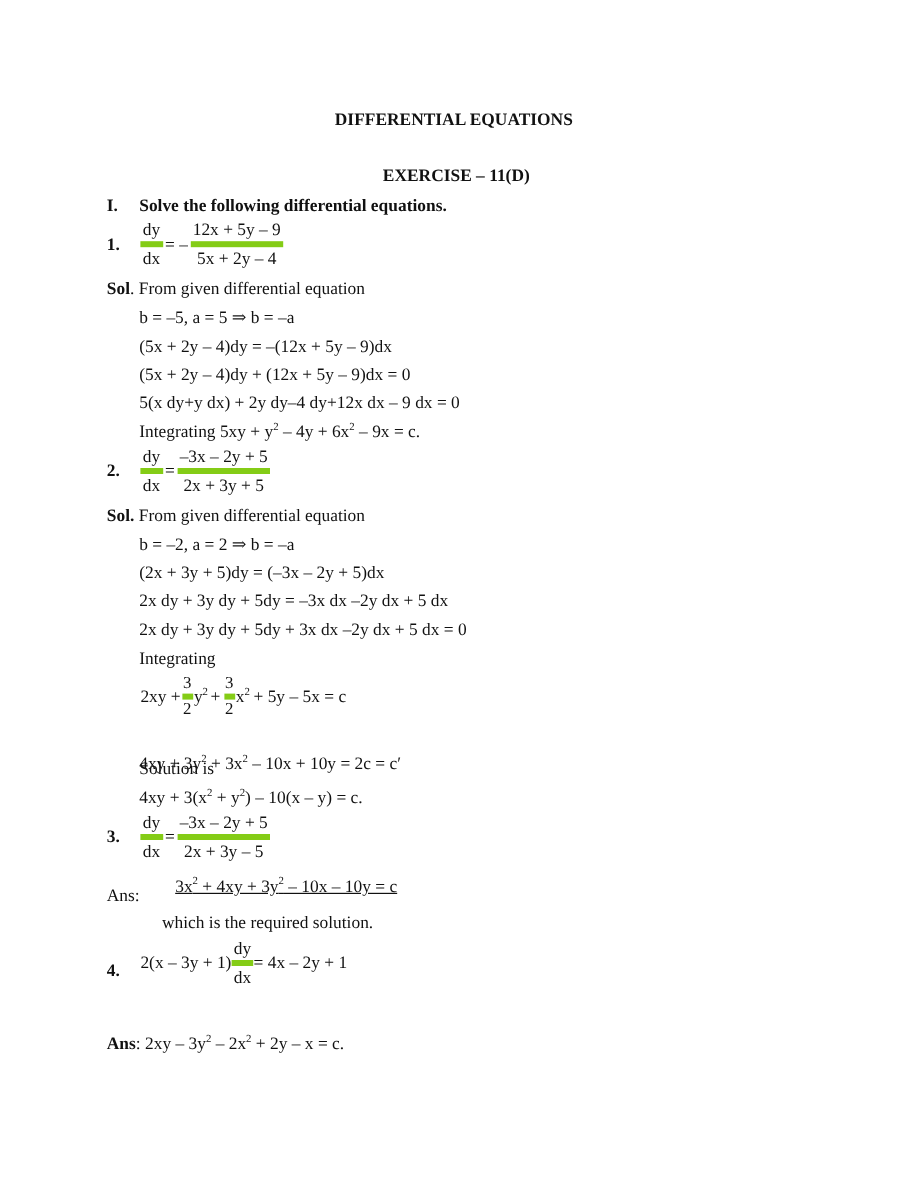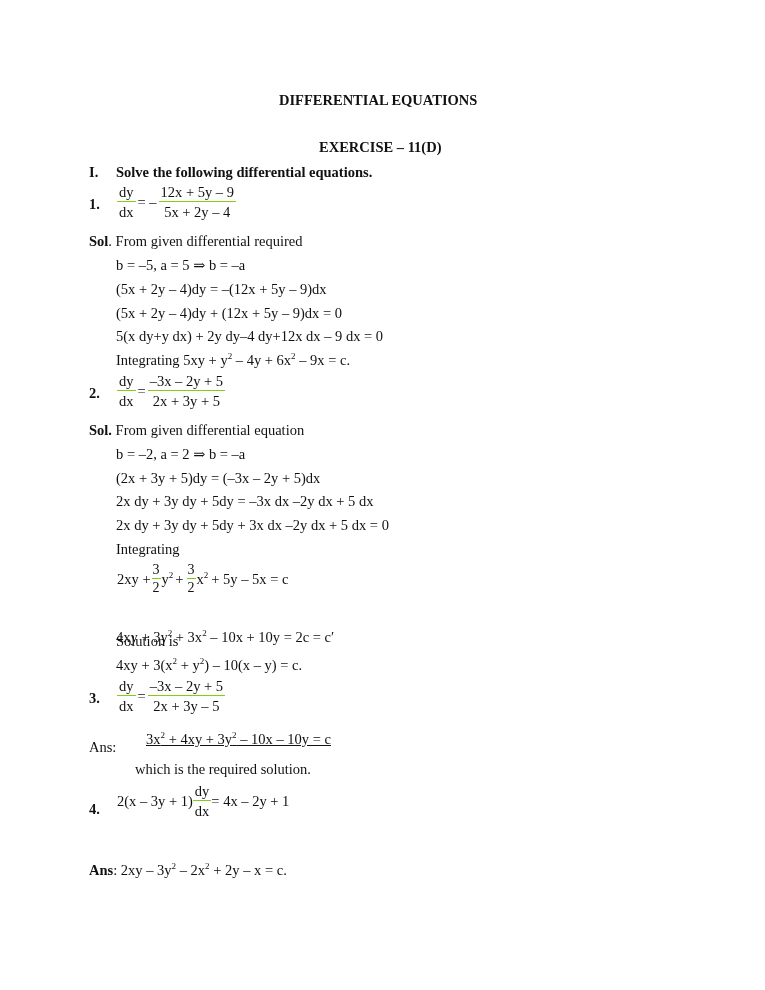--- a/index.html
+++ b/index.html
@@ -6,21 +6,21 @@
   body {
     width: 765px; height: 990px; position: relative; overflow: hidden;
     font-family: "Liberation Serif", "DejaVu Serif", serif;
     color: #111111;
   }
   .abs { position: absolute; white-space: nowrap; }
   .t { font-size: 14.5px; line-height: 18px; }
   .b { font-weight: bold; }
   sup { font-size: 9px; vertical-align: 6px; line-height: 0; }
   .frac { display: inline-flex; flex-direction: column; align-items: center; vertical-align: middle; }
-  .frac .num { padding: 0 2px 1px 2px; border-bottom: 1px solid #84cc16; line-height: 16px; }
+  .frac .num { padding: 0 2px 1px 2px; border-bottom: 5px solid #84cc16; line-height: 16px; }
   .frac .den { padding: 2px 2px 0 2px; line-height: 16px; }
   .eq { display: flex; align-items: center; font-size: 14.5px; }
   .eq .op { padding: 0 2px; }
   .small-frac { font-size: 14px; }
   .small-frac .num, .small-frac .den { line-height: 14px; padding-left: 1px; padding-right: 1px; }
 </style>
 </head>
 <body>
 
 <div class="abs t b" style="left:279px; top:91px;">DIFFERENTIAL EQUATIONS</div>
@@ -36,21 +36,21 @@
     <span class="den">dx</span>
   </span>
   <span class="op">= –</span>
   <span class="frac">
     <span class="num">12x + 5y – 9</span>
     <span class="den">5x + 2y – 4</span>
   </span>
 </div>
 
 <div class="abs t" style="left:89px; top:232px;">
-  <span class="b">Sol</span><span>. From given differential required</span>
+  <span class="b">Sol</span><span>. From given differential equation</span>
 </div>
 <div class="abs t" style="left:116px; top:256px;">b = –5, a = 5 ⇒ b = –a</div>
 <div class="abs t" style="left:116px; top:280px;">(5x + 2y – 4)dy = –(12x + 5y – 9)dx</div>
 <div class="abs t" style="left:116px; top:304px;">(5x + 2y – 4)dy + (12x + 5y – 9)dx = 0</div>
 <div class="abs t" style="left:116px; top:327px;">5(x dy+y dx) + 2y dy–4 dy+12x dx – 9 dx = 0</div>
 <div class="abs t" style="left:116px; top:351px;"><span>Integrating 5xy + y</span><sup>2</sup><span> – 4y + 6x</span><sup>2</sup><span> – 9x = c.</span></div>
 
 <div class="abs t b" style="left:89px; top:384px;">2.</div>
 <div class="abs eq" style="left:117px; top:373px;">
   <span class="frac">

